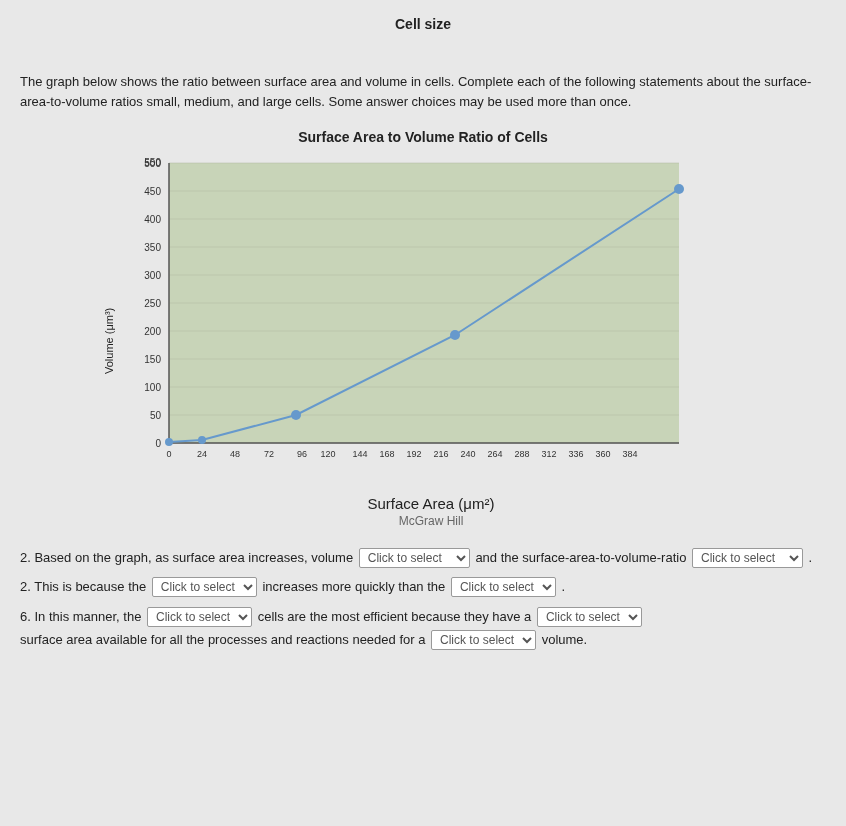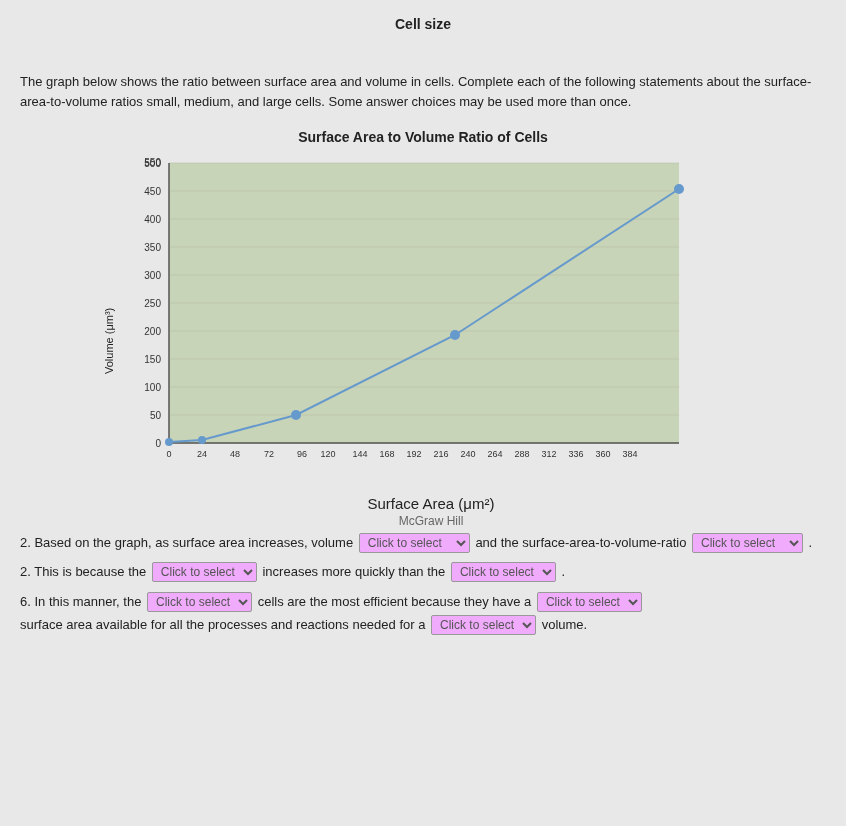--- a/index.html
+++ b/index.html
@@ -21,21 +21,21 @@
     .description {
       font-size: 13px;
       line-height: 1.5;
       margin-bottom: 18px;
       max-width: 800px;
       margin-top: 40px;
     }
     .chart-container {
       display: flex;
       justify-content: center;
-      margin-bottom: 3px;
+      margin-bottom: 18px;
     }
     .chart-wrap {
       position: relative;
       width: 640px;
     }
     .chart-title {
       text-align: center;
       font-size: 14px;
       font-weight: bold;
       margin-bottom: 8px;
@@ -74,21 +74,21 @@
       line-height: 1.8;
       max-width: 800px;
     }
     .questions p {
       margin-bottom: 6px;
     }
     select.inline-select {
       font-size: 12px;
       padding: 1px 4px;
       border: 1px solid #999;
-      background: #f0abfc;
+      background: #ffffff;
       border-radius: 2px;
       cursor: pointer;
       color: #555;
       margin: 0 2px;
     }
   </style>
 </head>
 <body>
 
 <h2 class="cell-size-title">Cell size</h2>

